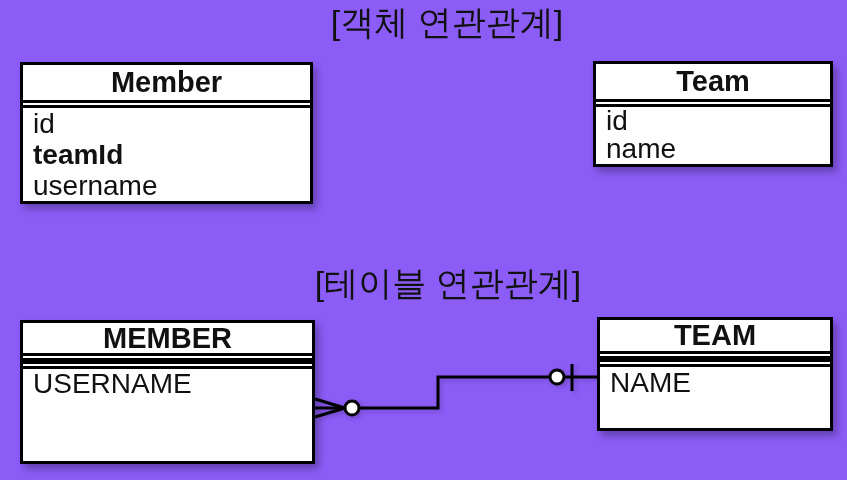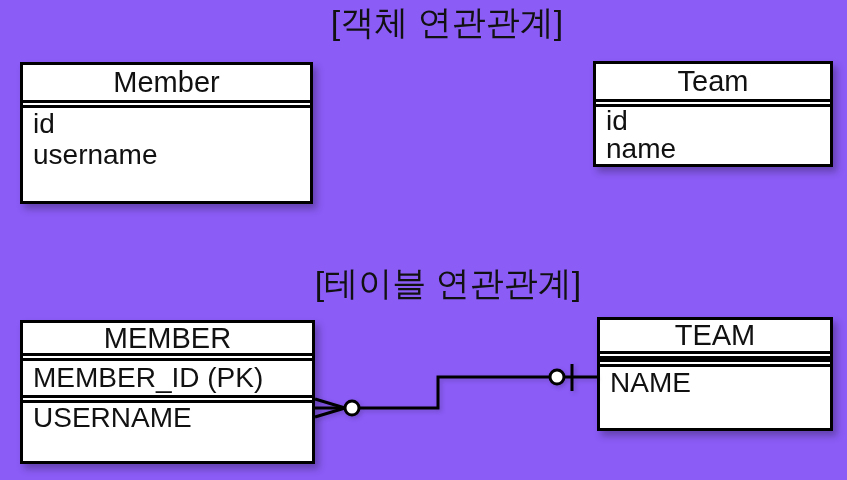--- a/index.html
+++ b/index.html
@@ -24,21 +24,21 @@
     position: absolute;
     box-sizing: border-box;
     border: 3px solid #000000;
     background: #ffffff;
     box-shadow: 4px 5px 7px rgba(0,0,0,0.28);
   }
   .erd-header {
     display: flex;
     align-items: center;
     justify-content: center;
-    font-weight: normal;
+    font-weight: bold;
     font-size: 29px;
     overflow: hidden;
   }
   .erd-row {
     display: flex;
     align-items: center;
     font-size: 28px;
     padding-left: 10px;
     overflow: hidden;
     white-space: nowrap;
@@ -60,36 +60,36 @@
 <body>
 
 <div class="canvas">
 
   <div class="diagram-title" style="left:227px; top:1px; width:440px;">[객체 연관관계]</div>
 
   <div class="erd-box" style="left:20px; top:62px; width:293px; height:142px;">
     <div class="erd-header" style="height:35px;">Member</div>
     <div class="sep"></div>
     <div class="erd-row" style="height:31px;">id</div>
+    <div class="erd-row bold" style="height:31px;">teamId</div>
     <div class="erd-row" style="height:31px;">username</div>
   </div>
 
   <div class="erd-box" style="left:593px; top:61px; width:240px; height:106px;">
     <div class="erd-header" style="height:35px;">Team</div>
     <div class="sep"></div>
     <div class="erd-row" style="height:28px;">id</div>
     <div class="erd-row" style="height:28px;">name</div>
   </div>
 
   <div class="diagram-title" style="left:228px; top:262px; width:440px;">[테이블 연관관계]</div>
 
   <div class="erd-box" style="left:20px; top:320px; width:295px; height:144px;">
     <div class="erd-header" style="height:30px;">MEMBER</div>
     <div class="sep"></div>
-    <div class="erd-row" style="height:34px;">MEMBER_ID (PK)</div>
     <div class="sep"></div>
     <div class="erd-row" style="height:29px;">USERNAME</div>
   </div>
 
   <div class="erd-box" style="left:597px; top:317px; width:236px; height:114px;">
     <div class="erd-header" style="height:31px;">TEAM</div>
     <div class="sep"></div>
     <div class="sep"></div>
     <div class="erd-row" style="height:31px;">NAME</div>
   </div>

